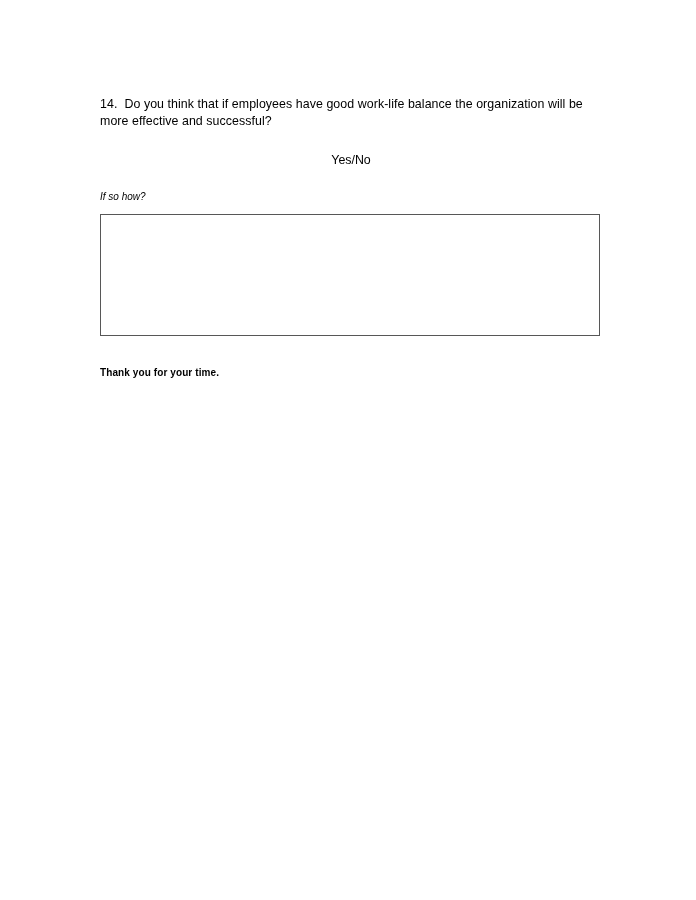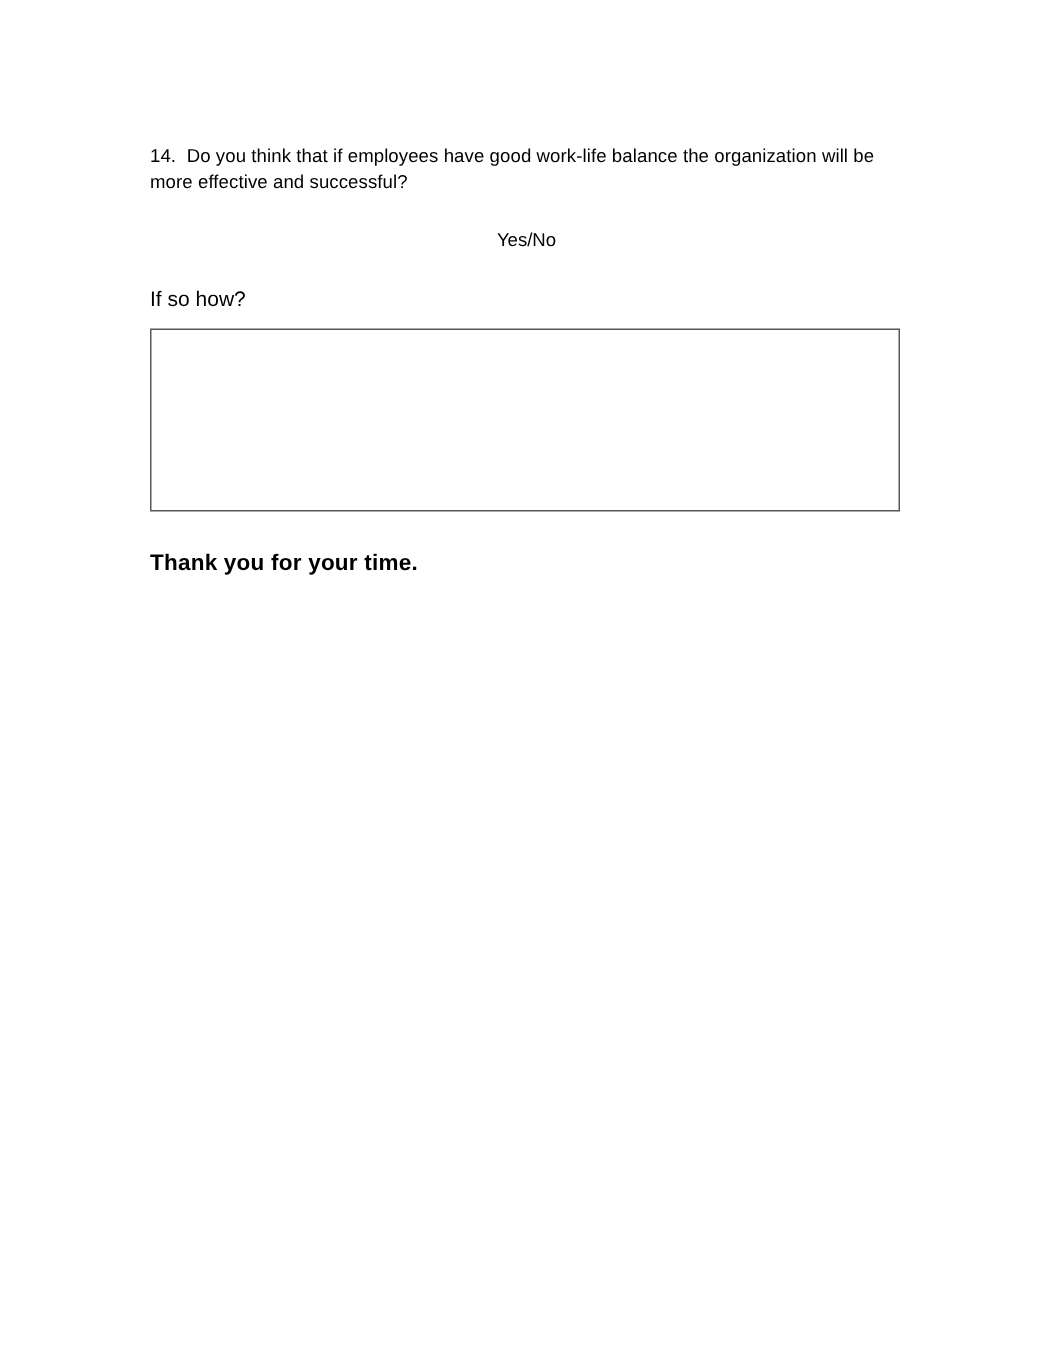--- a/index.html
+++ b/index.html
@@ -36,24 +36,25 @@
     letter-spacing: 0.005em;
   }
   .yesno {
     font-size: 12.4px;
     line-height: 1.35;
     margin: 0;
     padding-top: 23px;
     text-align: center;
   }
   .ifso {
-    font-size: 14px;
+    font-size: 10px;
     line-height: 1.35;
     margin: 0;
     padding-top: 21px;
+    font-style: italic;
   }
   .answer-box {
     margin-top: 10px;
     width: 500px;
     height: 122px;
     border: 1px solid #575757;
     background: #ffffff;
     box-sizing: border-box;
   }
   .answer-box textarea {
@@ -66,21 +67,21 @@
     font-family: "Liberation Sans", sans-serif;
     font-size: 12.4px;
     padding: 4px 6px;
     box-sizing: border-box;
     color: #000;
   }
   .thanks {
     position: absolute;
     left: 100px;
     top: 367px;
-    font-size: 15px;
+    font-size: 10px;
     font-weight: bold;
     letter-spacing: 0.01em;
   }
 </style>
 </head>
 <body>
 
 <div class="page">
 
   <div class="content">

